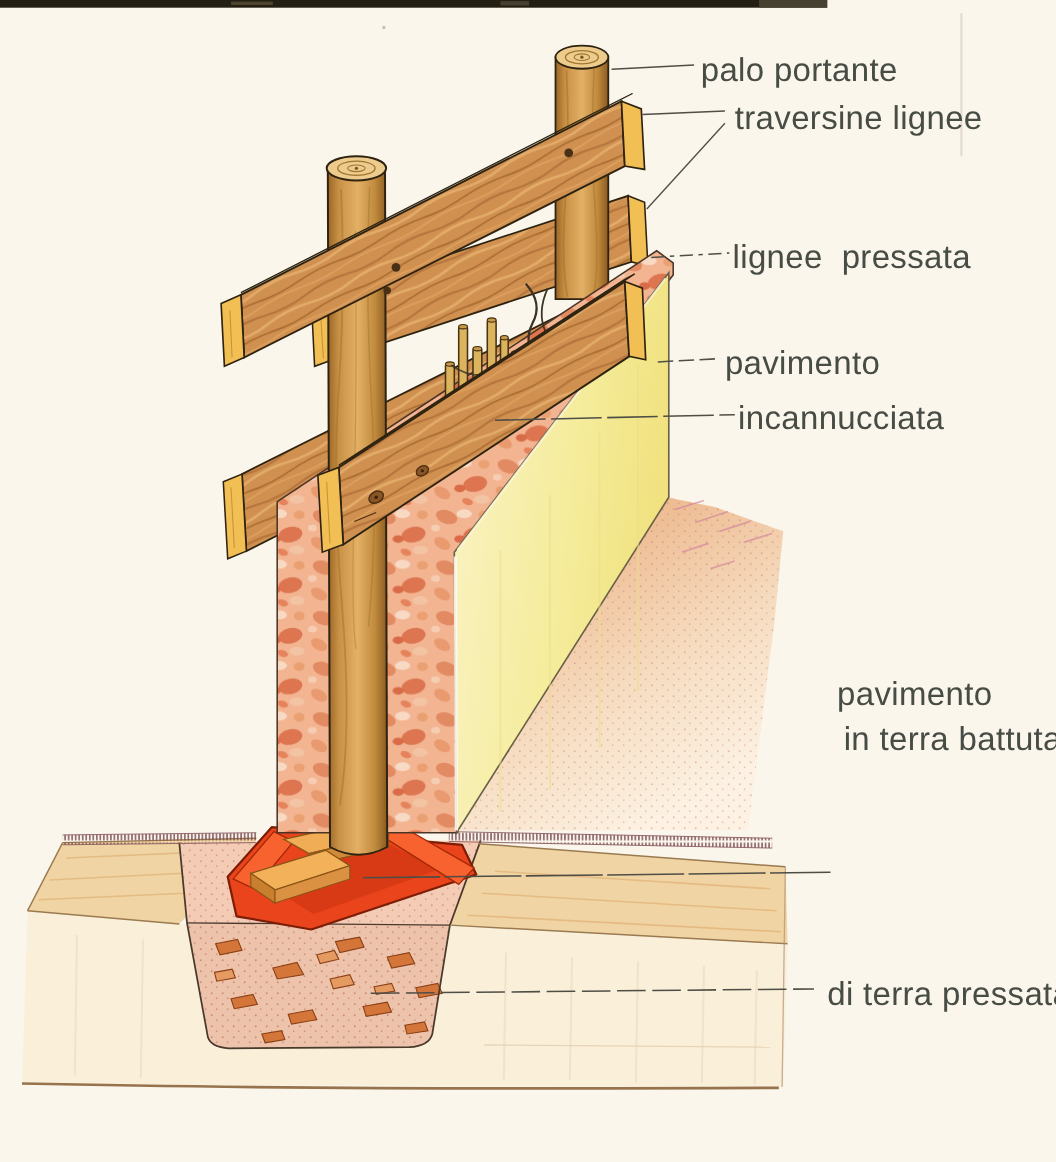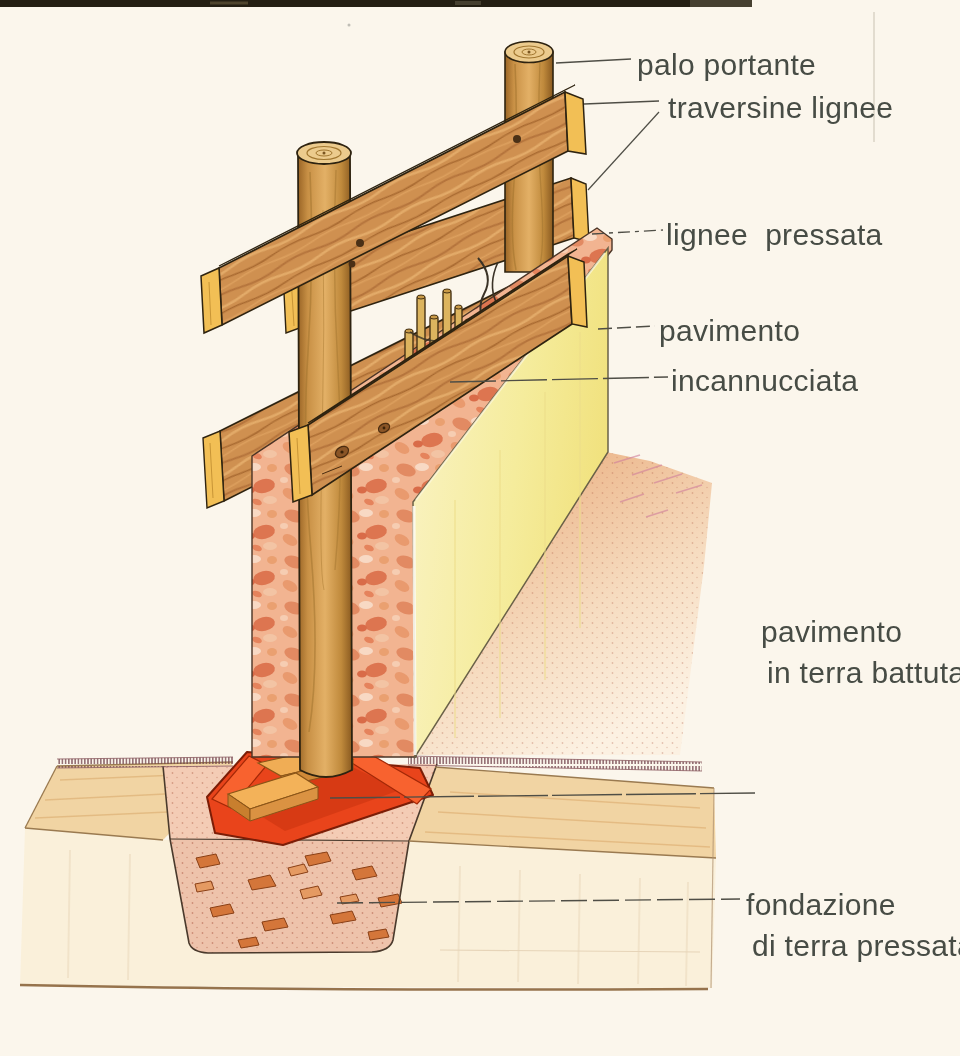--- a/index.html
+++ b/index.html
@@ -273,14 +273,14 @@
     <path d="M337,903 L740,899" stroke-width="1.4" stroke-dasharray="26 6"></path>
   </g>
 </svg>
 
 <div class="lbl" style="left:637px;top:44px">palo portante</div>
 <div class="lbl" style="left:668px;top:87px">traversine lignee</div>
 <div class="lbl" style="left:666px;top:214px">lignee  pressata</div>
 <div class="lbl" style="left:659px;top:310px">pavimento</div>
 <div class="lbl" style="left:671px;top:360px">incannucciata</div>
 <div class="lbl" style="left:761px;top:611px"><span>pavimento</span><span class="l2">in terra battuta</span></div>
-<div class="lbl" style="left:746px;top:884px"><span>fondazione</span><span class="l2">di terra pressata</span></div>
+<div class="lbl" style="left:746px;top:884px"><span class="l2">di terra pressata</span></div>
 </div>
 
 </body></html>

